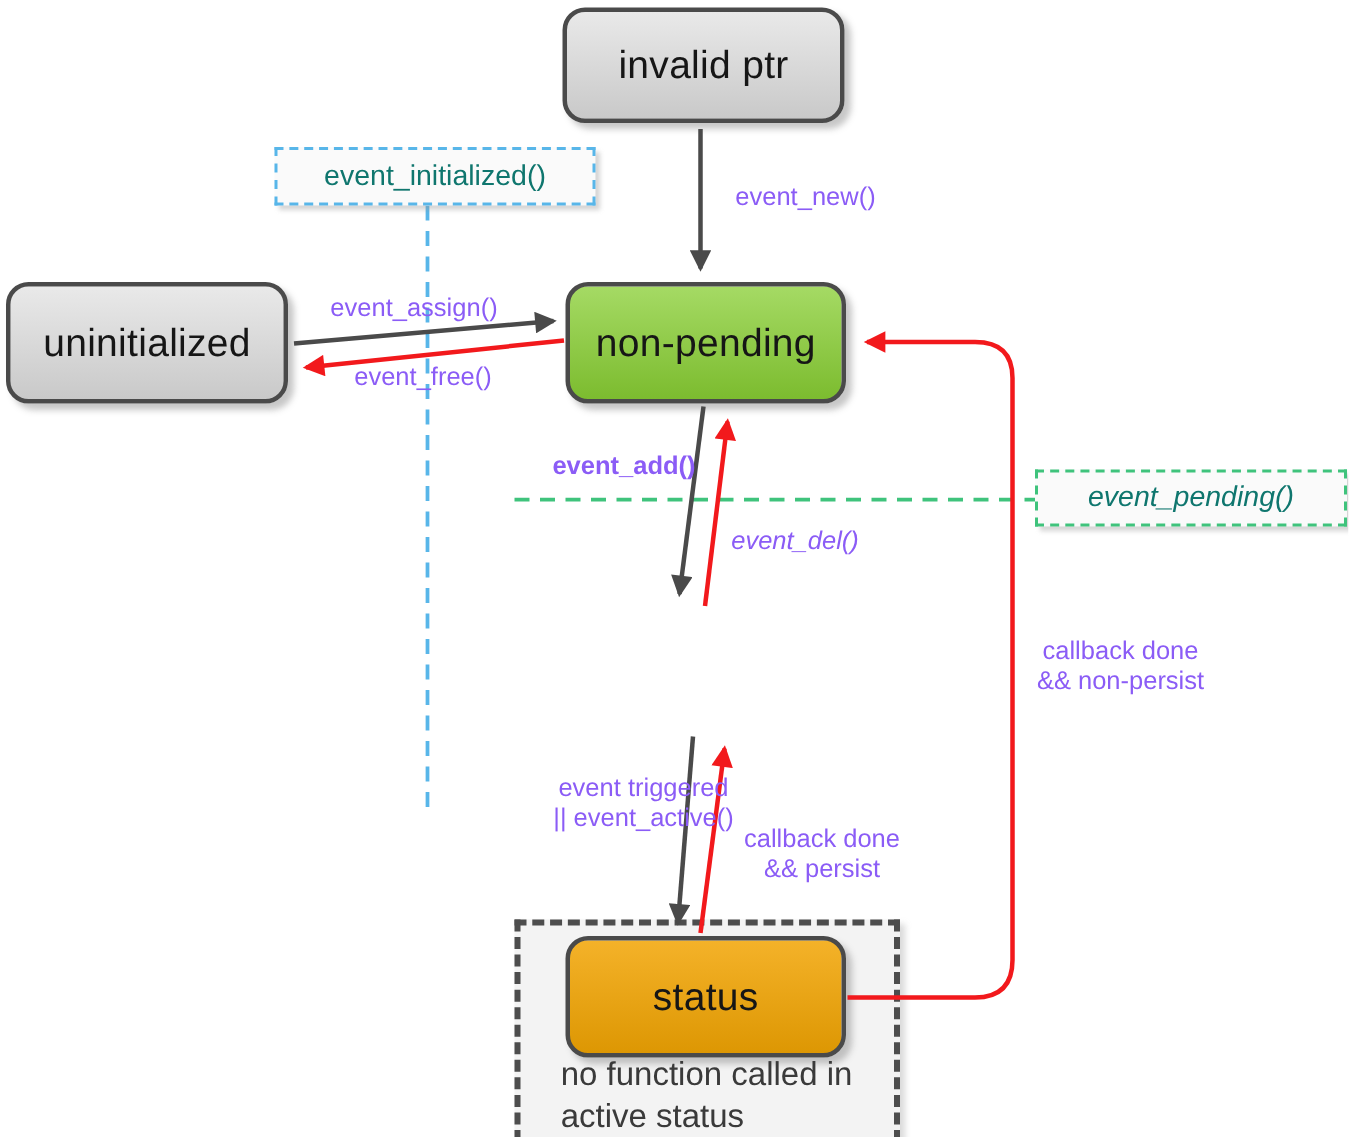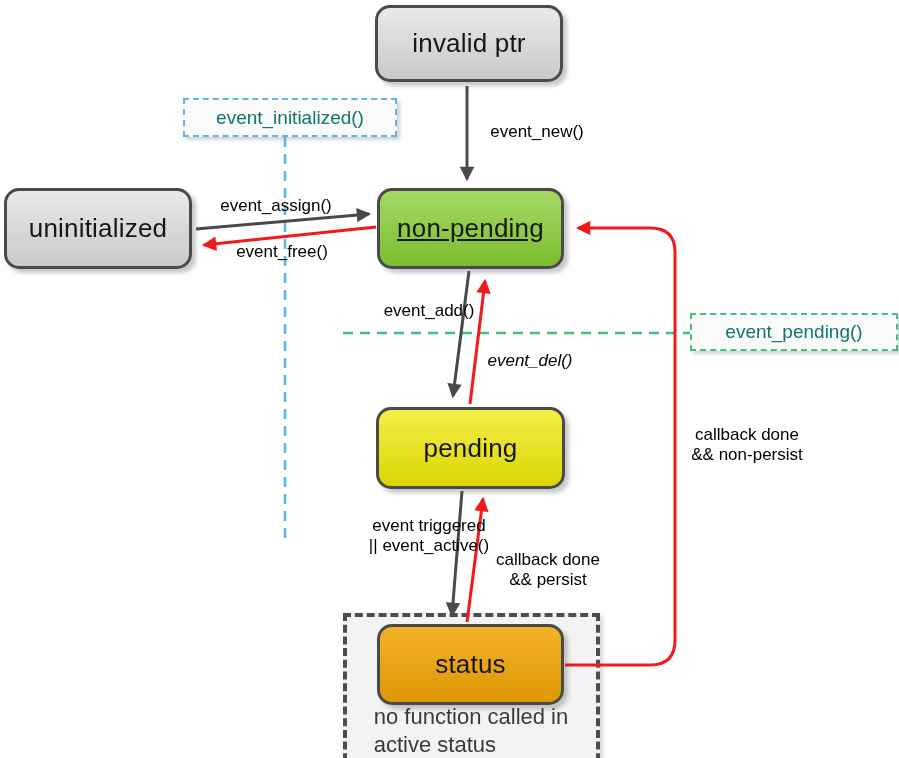--- a/index.html
+++ b/index.html
@@ -16,53 +16,53 @@
     display:flex; align-items:center; justify-content:center;
     font-size:26px; color:#161616; letter-spacing:0.2px;
     box-shadow:4px 4px 4px rgba(130,130,130,0.45);
   }
   .state.gray  {background:linear-gradient(180deg,#e9e9e9 0%,#c9c9c9 100%);}
   .state.green {background:linear-gradient(180deg,#a5da64 0%,#7cbc2f 100%);}
   .state.yellow{background:linear-gradient(180deg,#f3ef48 0%,#dcd503 100%);}
   .state.orange{background:linear-gradient(180deg,#f4b229 0%,#dd9703 100%);}
   #state-invalid-ptr  {left:375px; top:5px;   width:188px; height:77px;}
   #state-uninitialized{left:4px;   top:188px; width:188px; height:81px;}
-  #state-non-pending  {left:377px; top:188px; width:187px; height:81px;text-decoration:underline;}
+  #state-non-pending  {left:377px; top:188px; width:187px; height:81px;}
   #state-pending      {left:376px; top:407px; width:189px; height:82px;}
   #state-active       {left:377px; top:624px; width:187px; height:81px;}
   
   #active-region{
     position:absolute; left:343px; top:613px; width:257px; height:160px;
     box-sizing:border-box; border:4px dashed #4d4d4d; background:#f3f3f3;
     box-shadow:3px 3px 4px rgba(150,150,150,0.35);
   }
   
   .callout{
     position:absolute; box-sizing:border-box; background:#fafafa;
     display:flex; align-items:center; justify-content:center;
     font-size:19px; color:#0f766e;
     box-shadow:3px 3px 3px rgba(150,150,150,0.4);
   }
   #callout-initialized{left:183px; top:98px;  width:214px; height:39px; border:2px dashed #58b6e9;}
-  #callout-pending    {left:690px; top:313px; width:208px; height:38px; border:2px dashed #3fc37c;}
+  #callout-pending    {left:690px; top:313px; width:208px; height:38px; border:2px dashed #3fc37c;font-style:italic;}
   
   .elabel{
     position:absolute; transform:translate(-50%,-50%);
-    font-size:17px; color:#000000; white-space:pre-line; text-align:center;
+    font-size:17px; color:#8b5cf6; white-space:pre-line; text-align:center;
     line-height:1.2;
   }
   .note{
     position:absolute; transform:translate(-50%,-50%);
     font-size:22px; color:#3a3a3a; white-space:pre-line; text-align:left;
     line-height:1.25;
   }
   #lbl-event-new      {left:537px; top:132px;}
   #lbl-event-assign   {left:276px; top:206px;}
   #lbl-event-free     {left:282px; top:252px;}
-  #lbl-event-add      {left:429px; top:311px;}
+  #lbl-event-add      {left:416px; top:311px;font-weight:bold;}
   #lbl-event-del      {left:530px; top:361px;font-style:italic;}
   #lbl-event-triggered{left:392px; top:536px;margin-left:37px;}
   #lbl-cb-persist     {left:548px; top:570px;}
   #lbl-cb-non-persist {left:747px; top:445px;}
   #lbl-active-note    {left:471px; top:730px;}
 </style>
 </head>
 <body>
 
 <div id="canvas">
@@ -75,23 +75,20 @@
   <div id="active-region"></div>
 
   <div class="state gray" id="state-invalid-ptr">
     <span>invalid ptr</span>
   </div>
   <div class="state gray" id="state-uninitialized">
     <span>uninitialized</span>
   </div>
   <div class="state green" id="state-non-pending">
     <span>non-pending</span>
-  </div>
-  <div class="state yellow" id="state-pending">
-    <span>pending</span>
   </div>
   <div class="state orange" id="state-active">
     <span>status</span>
   </div>
 
   <div class="callout" id="callout-initialized">
     <span>event_initialized()</span>
   </div>
   <div class="callout" id="callout-pending">
     <span>event_pending()</span>

